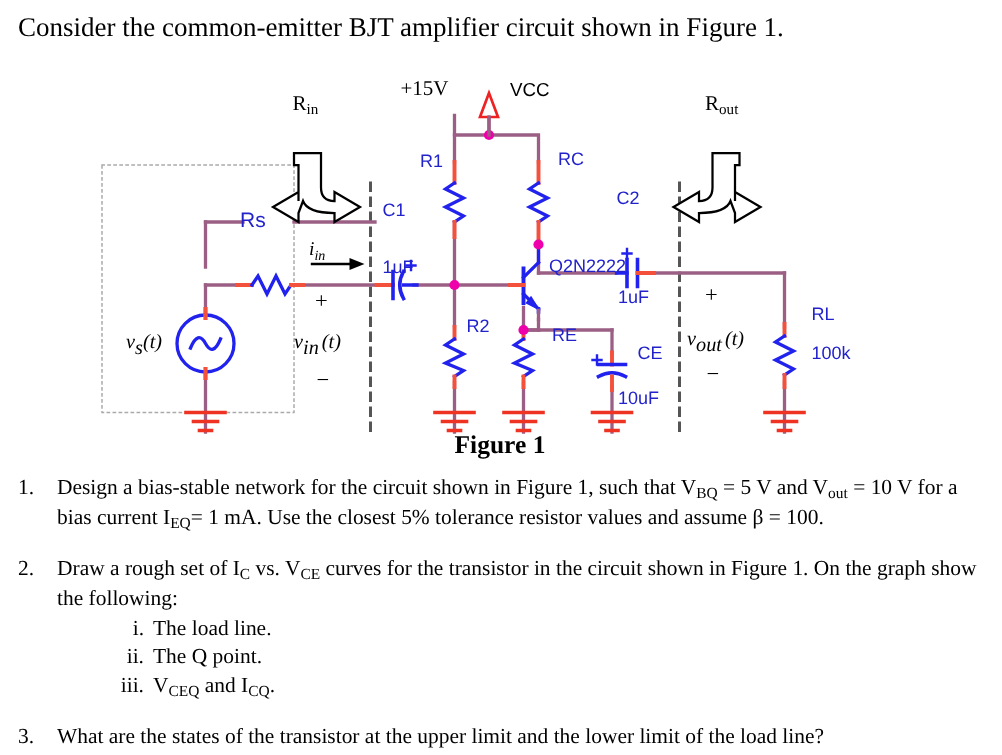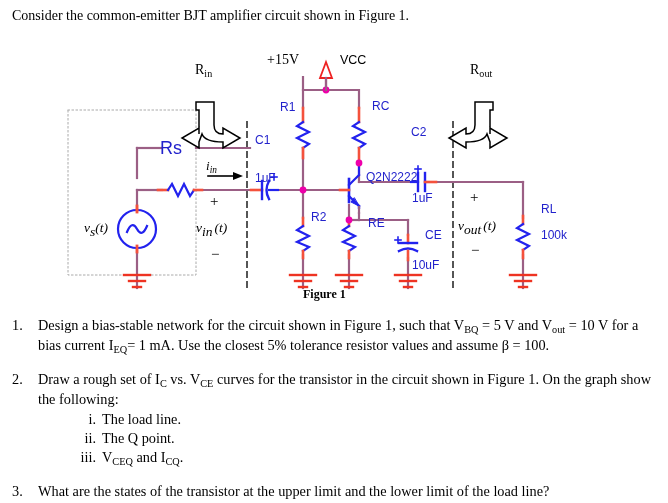--- a/index.html
+++ b/index.html
@@ -18,21 +18,21 @@
   .page {
     position: relative;
     width: 668px;
     height: 503px;
   }
   
   .intro {
     position: absolute;
     left: 12px;
     top: 7px;
-    font-size: 14px;
+    font-size: 18px;
     line-height: 1.25;
     white-space: nowrap;
   }
   .qlist {
     position: absolute;
     left: 8px;
     top: 316px;
     width: 652px;
     font-size: 14.3px;
     line-height: 1.32;
@@ -63,21 +63,21 @@
     width: 24px;
     text-align: right;
   }
   sub { font-size: 0.72em; vertical-align: -0.28em; margin-top: 32px; }
 
   
   .fig-caption {
     position: absolute;
     left: 303px;
     top: 287px;
-    font-size: 12px;
+    font-size: 17px;
     font-weight: bold;
   }
 
   
   .circuit {
     position: absolute;
     left: 0;
     top: 30px;
     width: 528px;
     height: 265px;
@@ -332,21 +332,21 @@
 
     <div class="lbl-serif" style="left:195px; top:32px;">
       <span>R</span><sub>in</sub>
     </div>
 
     <div class="lbl-serif" style="left:470px; top:32px;">
       <span>R</span><sub>out</sub>
     </div>
 
 
-    <div class="lbl" style="left:160px; top:108px; color:#2222cc; font-size:18px;">Rs</div>
+    <div class="lbl" style="left:160px; top:108px; color:#2222cc; font-size:14px;">Rs</div>
 
     <div class="lbl-serif" style="left:206px; top:128px; font-style:italic; font-size:13px;">
       <span>i</span><sub>in</sub>
     </div>
 
     <div class="lbl" style="left:255px; top:103px;">C1</div>
     <div class="lbl" style="left:255px; top:141px;">1uF</div>
 
     <div class="lbl" style="left:280px; top:70px;">R1</div>
     <div class="lbl" style="left:281px; top:180px;margin-left:30px;">R2</div>

